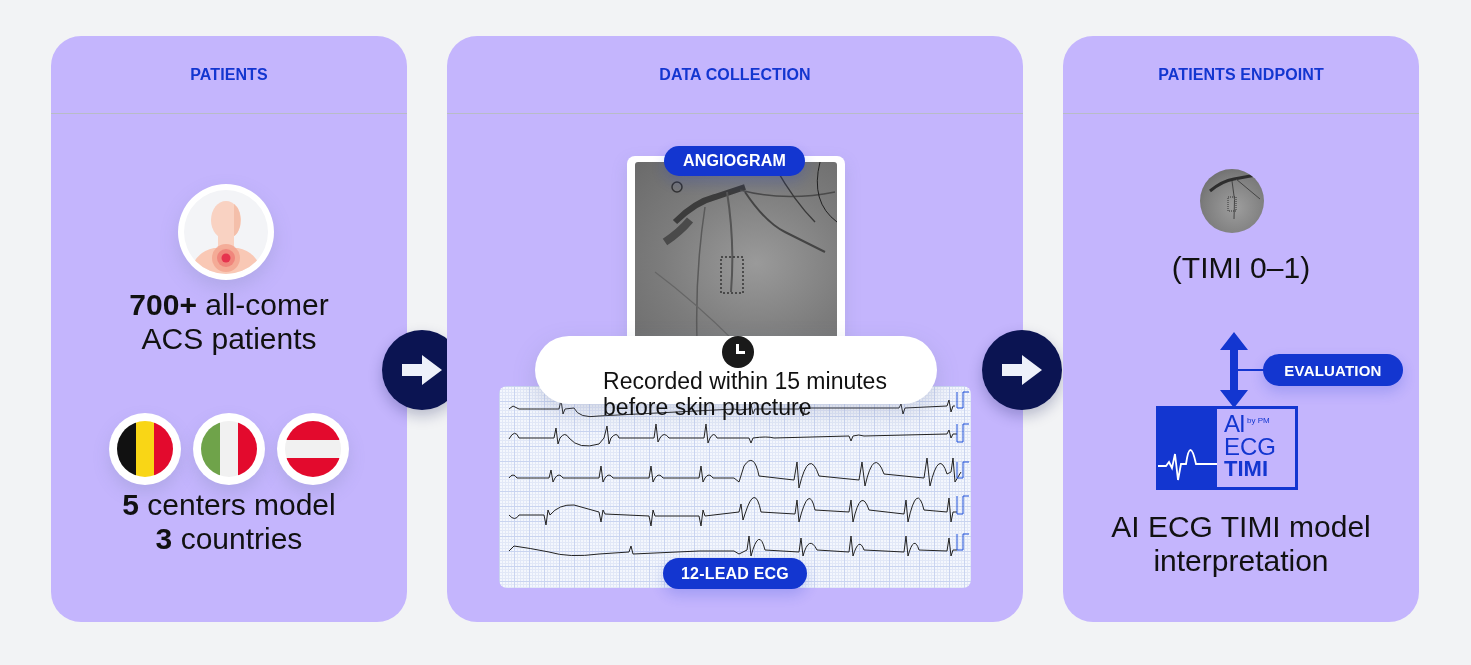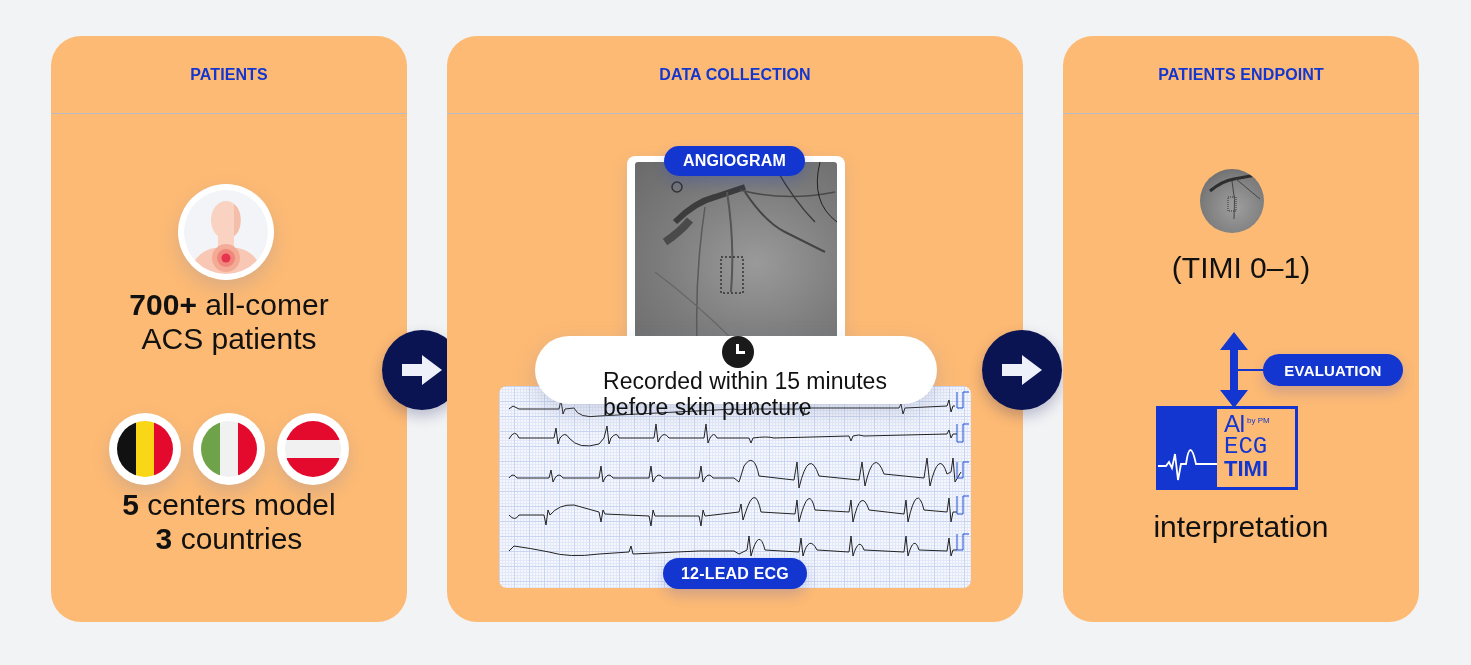--- a/index.html
+++ b/index.html
@@ -1,19 +1,19 @@
 <!DOCTYPE html>
 <html><head>
 <meta charset="utf-8">
 <style>
   * { box-sizing: border-box; margin: 0; padding: 0; }
   html, body { width: 1471px; height: 665px; background: #f2f3f5; overflow: hidden; }
   body { font-family: "Liberation Sans", "DejaVu Sans", sans-serif; color: #111; position: relative; }
 
-  .card { position: absolute; background: #fdba74; border-radius: 30px; top: 36px; height: 586px; }
+  .card { position: absolute; background: #c4b5fd; border-radius: 30px; top: 36px; height: 586px; }
   .card-header { height: 78px; border-bottom: 1.5px solid #b8bcc6; display: flex; align-items: center; justify-content: center; }
   .card-title { color: #1336d0; font-weight: 700; font-size: 16px; letter-spacing: 0.1px; }
 
   #card-patients { left: 51px; width: 356px; }
   #card-data { left: 447px; width: 576px; }
   #card-endpoint { left: 1063px; width: 356px; }
 
   .big-text { font-size: 30px; line-height: 34px; text-align: center; color: #111; }
   .big-text b { font-weight: 700; }
 
@@ -49,21 +49,21 @@
   .recorded-text { font-size: 23px; line-height: 26px; color: #111; }
 
   
   .mini-angio { position: absolute; left: 137px; top: 133px; width: 64px; height: 64px; border-radius: 50%; background: radial-gradient(circle at 55% 60%, #9e9e9e 0%, #7d7d7d 60%, #5f5f5f 100%); overflow: hidden; }
   .eval-pill { position: absolute; left: 200px; top: 318px; width: 140px; height: 32px; border-radius: 16px; font-size: 15px; }
   .logo { position: absolute; left: 93px; top: 370px; width: 142px; height: 84px; display: flex; }
   .logo-left { width: 61px; height: 84px; background: #1336d0; }
   .logo-right { width: 81px; height: 84px; border: 3px solid #1336d0; border-left: none; color: #1336d0; padding: 4px 0 0 7px; position: relative; }
   .logo-ai { font-size: 24px; line-height: 22px; letter-spacing: -1px; }
   .logo-by { position: absolute; left: 30px; top: 7px; font-size: 8px; }
-  .logo-ecg { font-size: 24px; line-height: 23px; font-family: Liberation Mono, monospace; }
+  .logo-ecg { font-size: 24px; line-height: 23px; }
   .logo-timi { font-size: 22px; line-height: 22px; font-weight: 700; }
 </style>
 </head>
 <body>
 
 <div class="card" id="card-patients">
   <div class="card-header">
     <span class="card-title">PATIENTS</span>
   </div>
 
@@ -214,15 +214,16 @@
     </div>
     <div class="logo-right">
       <div class="logo-ai">AI</div>
       <span class="logo-by">by PM</span>
       <div class="logo-ecg">ECG</div>
       <div class="logo-timi">TIMI</div>
     </div>
   </div>
 
   <div class="big-text" style="position:absolute; left:0; width:356px; top:474px;">
+    <div>AI ECG TIMI model</div>
     <div>interpretation</div>
   </div>
 </div>
 
 </body></html>

